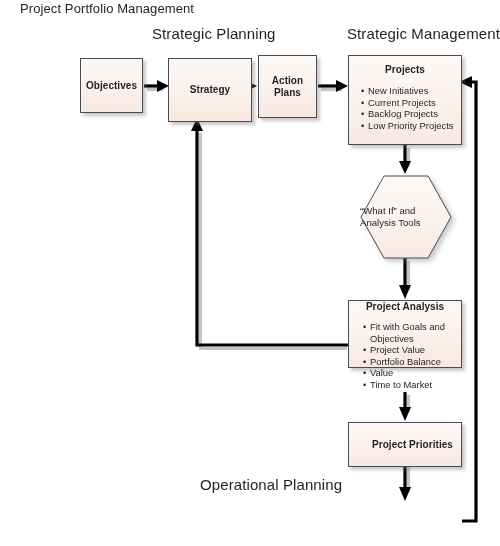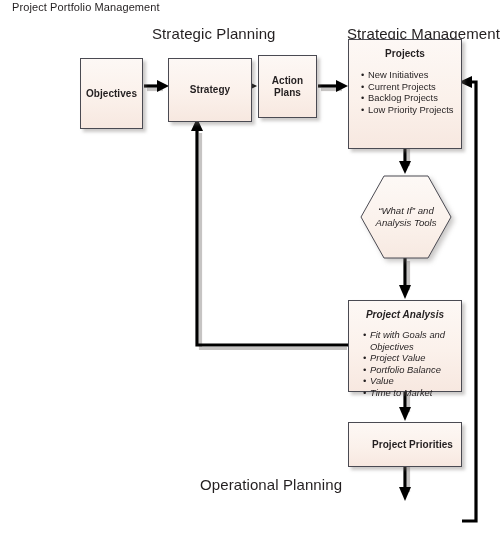--- a/index.html
+++ b/index.html
@@ -16,23 +16,23 @@
     color: #231f20;
     -webkit-font-smoothing: antialiased;
   }
   #diagram-root {
     position: absolute;
     inset: 0;
   }
   
   .page-title {
     position: absolute;
-    left: 12px;
+    left: 20px;
     top: 1px;
-    font-size: 11px;
+    font-size: 13px;
     color: #231f20;
     letter-spacing: 0.1px;
     white-space: nowrap;
   }
   .zone-label {
     position: absolute;
     font-size: 15px;
     color: #231f20;
     white-space: nowrap;
     letter-spacing: 0.1px;
@@ -88,24 +88,22 @@
   }
   .hexagon-wrap svg {
     display: block;
   }
   .hex-text {
     position: absolute;
     left: 0;
     right: 0;
     top: 50%;
     transform: translateY(-50%);
-    text-align: center;
     font-size: 9.6px;
     line-height: 12px;
-    font-style: italic;
     color: #231f20;
     pointer-events: none;
   }
   
   .connectors {
     position: absolute;
     inset: 0;
     pointer-events: none;
   }
   .conn-line {
@@ -182,34 +180,34 @@
       <path class="conn-line" d="M348,345 L197,345 L197,129"></path>
       <path class="conn-head" d="M191,131 L203,131 L197,118 Z"></path>
     </g>
 
     <g>
       <path class="conn-line" d="M462,521 L476,521 L476,82 L470,82"></path>
       <path class="conn-head" d="M472,76 L472,88 L459,82 Z"></path>
     </g>
   </svg>
 
-  <div class="node centered" style="left:80px; top:58px; width:63px; height:71px;">
+  <div class="node centered" style="left:80px; top:58px; width:63px; height:55px;">
     <div class="node-title">Objectives</div>
   </div>
 
   <div class="node centered" style="left:168px; top:58px; width:84px; height:64px;">
     <div class="node-title">Strategy</div>
   </div>
 
   <div class="node centered" style="left:258px; top:55px; width:59px; height:63px;">
     <div class="node-title">Action</div>
     <div class="node-title">Plans</div>
   </div>
 
-  <div class="node" style="left:348px; top:39px; width:114px; height:110px; padding-top:8px;">
+  <div class="node" style="left:348px; top:55px; width:114px; height:90px; padding-top:8px;">
     <div class="node-title">Projects</div>
     <ul class="bullets" style="margin-top:9px; margin-left:12px;">
       <li>
         <span class="bullet-dot">•</span>
         <span>New Initiatives</span>
       </li>
       <li>
         <span class="bullet-dot">•</span>
         <span>Current Projects</span>
       </li>
@@ -234,21 +232,21 @@
         </linearGradient>
       </defs>
       <polygon points="24,1 68,1 91,42 68,83 24,83 1,42" fill="url(#hexgrad)" stroke="#4a4a52" stroke-width="1"></polygon>
     </svg>
     <div class="hex-text">
       <div>“What If” and</div>
       <div>Analysis Tools</div>
     </div>
   </div>
 
-  <div class="node" style="left:348px; top:300px; width:114px; height:92px; padding-top:8px;font-style:italic;">
+  <div class="node" style="left:348px; top:300px; width:114px; height:68px; padding-top:0;">
     <div class="node-title">Project Analysis</div>
     <ul class="bullets" style="margin-top:8px; margin-left:14px; width:92px;">
       <li class="wrap">
         <span class="bullet-dot">•</span>
         <span>Fit with Goals and Objectives</span>
       </li>
       <li>
         <span class="bullet-dot">•</span>
         <span>Project Value</span>
       </li>

